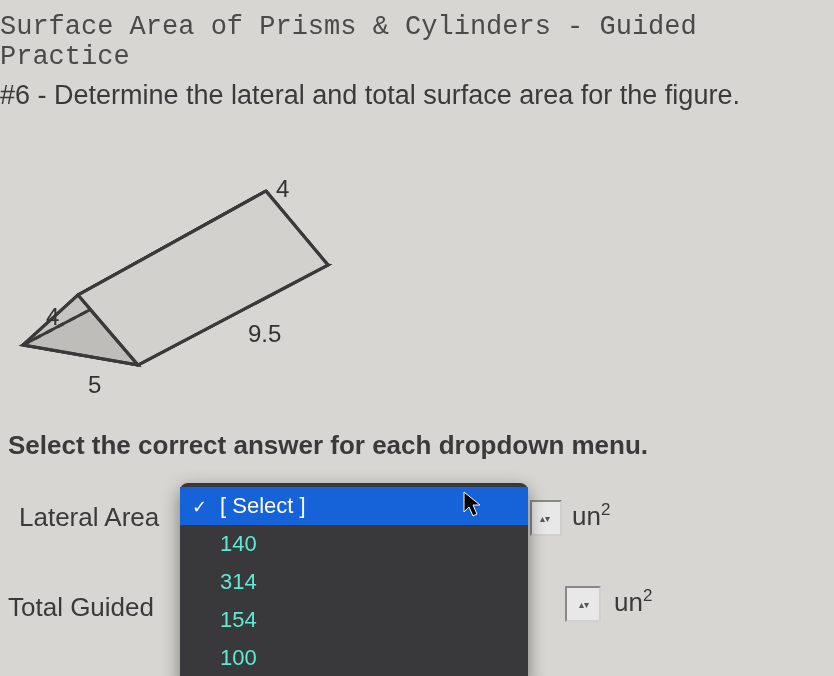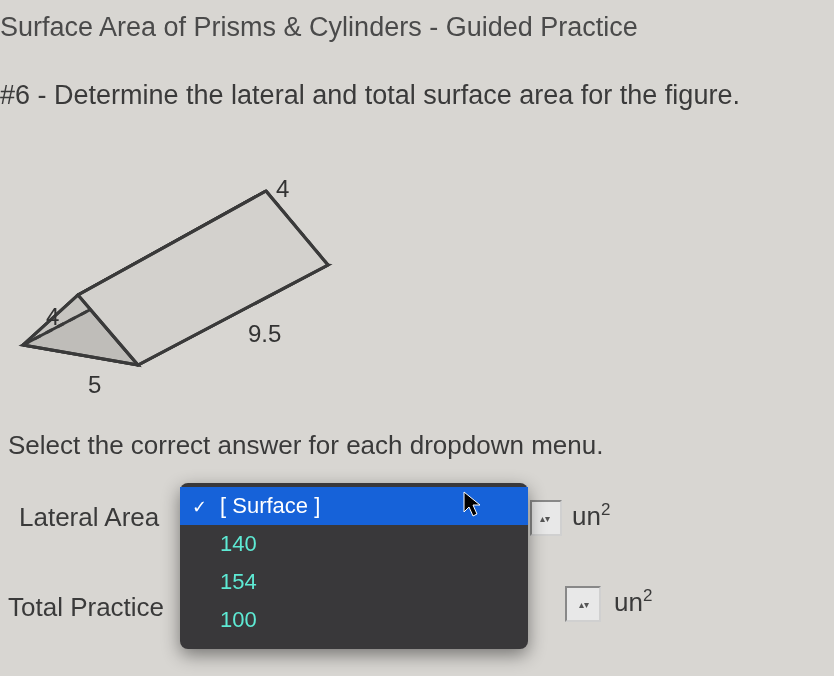--- a/index.html
+++ b/index.html
@@ -12,20 +12,21 @@
       position: relative;
       overflow: hidden;
     }
     .title {
       position: absolute;
       top: 12px;
       left: 0;
       font-size: 27px;
       font-weight: 400;
       color: #4a4a4a;
+      font-family: Liberation Mono, monospace;
     }
     .question {
       position: absolute;
       top: 80px;
       left: 0;
       font-size: 27px;
       font-weight: 400;
       color: #3a3a3a;
       width: 805px;
     }
@@ -38,21 +39,21 @@
     }
     .label-4a { position: absolute; top: 30px; left: 268px; font-size: 24px; color: #333; }
     .label-4b { position: absolute; top: 158px; left: 38px; font-size: 24px; color: #333; }
     .label-95 { position: absolute; top: 175px; left: 232px; font-size: 24px; color: #333; margin-left: 8px; }
     .label-5 { position: absolute; top: 226px; left: 80px; font-size: 24px; color: #333; }
     .instruct {
       position: absolute;
       top: 430px;
       left: 8px;
       font-size: 26px;
-      font-weight: 400;
+      font-weight: 700;
       color: #3a3a3a;
     }
     .row-lateral { position: absolute; top: 502px; left: 19px; font-size: 26px; color: #3a3a3a; }
     .row-total   { position: absolute; top: 592px; left: 8px; font-size: 26px; color: #3a3a3a; }
     .select-box {
       position: absolute;
       background: #e8e8e8;
       border-top: 2px solid #888;
       border-left: 2px solid #888;
       border-right: 2px solid #d0d0d0;
@@ -144,42 +145,43 @@
   </svg>
   <div class="label-4a">4</div>
   <div class="label-4b">4</div>
   <div class="label-95">9.5</div>
   <div class="label-5">5</div>
 </div>
 
 <div class="instruct">Select the correct answer for each dropdown menu.</div>
 
 <div class="row-lateral">Lateral Area</div>
-<div class="row-total">Total Practice</div>
+<div class="row-total">Total Guided</div>
 
 <div class="select-box select-lateral">
   <span class="stepper">▴▾</span>
 </div>
 <div class="un2-lateral">
   <span>un</span><span class="sup">2</span>
 </div>
 
 <div class="select-box select-total">
   <span class="stepper">▴▾</span>
 </div>
 <div class="un2-total">
   <span>un</span><span class="sup">2</span>
 </div>
 
 <div class="dropdown-menu">
   <div class="dd-item selected">
     <span class="dd-check">✓</span>
-    <span>[ Surface ]</span>
+    <span>[ Select ]</span>
   </div>
   <div class="dd-item">140</div>
+  <div class="dd-item">314</div>
   <div class="dd-item">154</div>
   <div class="dd-item">100</div>
 </div>
 
 <div class="cursor">
   <svg width="22" height="28" viewBox="0 0 22 28">
     <path d="M2 2 L2 22 L7 17 L11 26 L15 24 L11 15 L18 15 Z" fill="#000" stroke="#fff" stroke-width="1"></path>
   </svg>
 </div>
 

